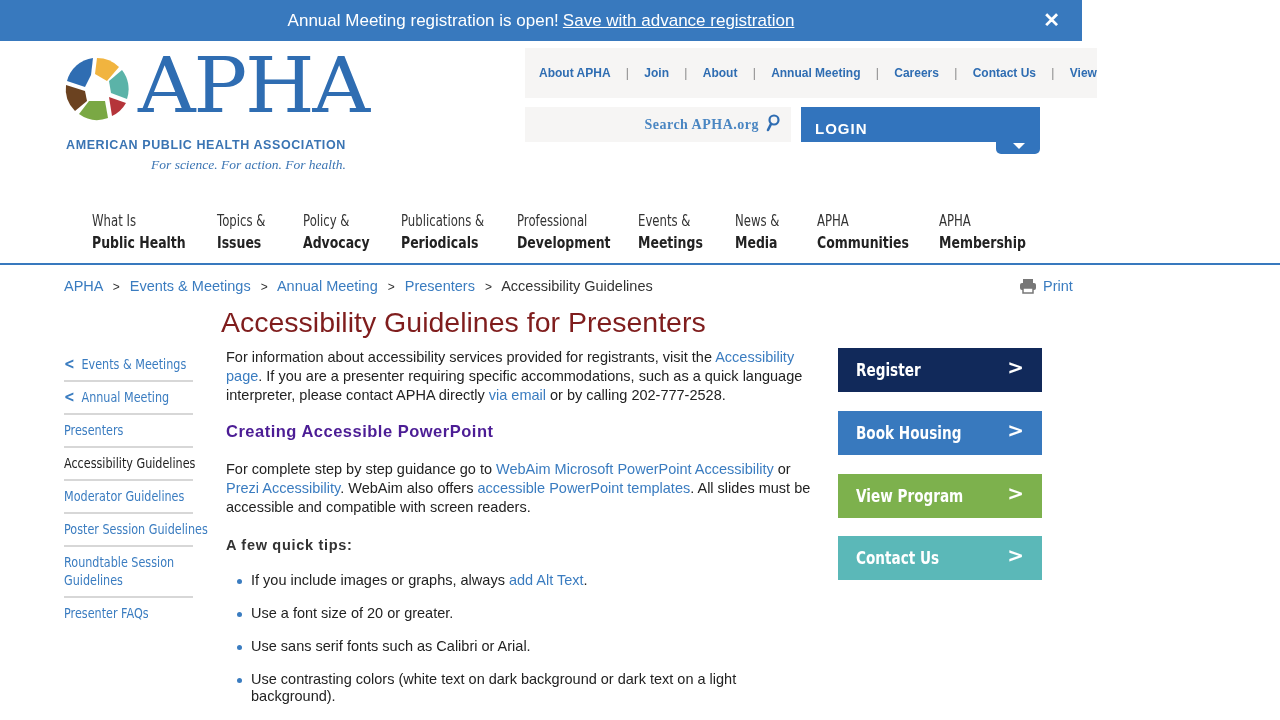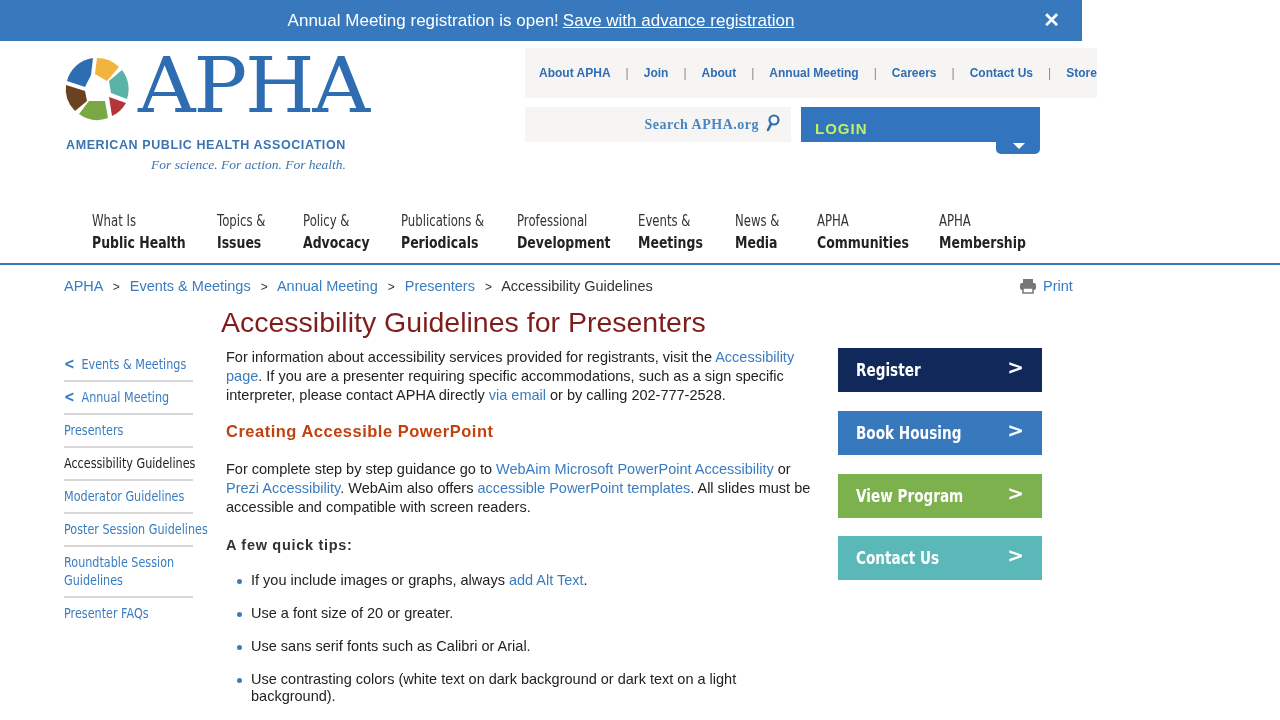--- a/index.html
+++ b/index.html
@@ -21,21 +21,21 @@
   
   .utility { position: absolute; left: 525px; top: 48px; width: 572px; height: 50px; background: #f6f5f4; display: flex; align-items: center; padding-left: 14px; font-size: 12px; font-weight: bold; justify-content: space-between; }
   .utility a { color: #2f6db2; cursor: pointer; }
   .utility .sep { color: #888; margin: 0 10px; font-weight: normal; }
 
   .search { position: absolute; left: 525px; top: 107px; width: 266px; height: 35px; background: #f6f5f4; display: flex; align-items: center; padding-left: 14px; }
   .search input { border: none; background: transparent; font-family: Liberation Serif, serif; font-size: 14px; color: #4a86c2; width: 220px; outline: none; letter-spacing: 0.5px; font-weight: bold; text-align: right; }
   .search input::placeholder { color: #4a86c2; }
   .search .icon { position: absolute; right: 10px; top: 7px; width: 16px; height: 18px; cursor: pointer; }
 
-  .login { position: absolute; left: 801px; top: 107px; width: 239px; height: 35px; background: #3274bd; color: #bef264; font-size: 15px; font-weight: bold; letter-spacing: 1px; padding: 13px 0 0 14px; cursor: pointer; }
+  .login { position: absolute; left: 801px; top: 107px; width: 239px; height: 35px; background: #3274bd; color: #ffffff; font-size: 15px; font-weight: bold; letter-spacing: 1px; padding: 13px 0 0 14px; cursor: pointer; }
   .login-tab { position: absolute; left: 996px; top: 140px; width: 44px; height: 14px; background: #3274bd; border-radius: 0 0 5px 5px; cursor: pointer; }
   .login-tab .caret { position: absolute; left: 17px; top: 3px; width: 0; height: 0; border-left: 6px solid transparent; border-right: 6px solid transparent; border-top: 6px solid #fff; }
 
   
   .mainnav { position: absolute; left: 0; top: 207px; width: 1280px; height: 58px; }
   .mainnav .item { position: absolute; top: 4px; font-family: "DejaVu Sans", sans-serif; color: #222; line-height: 21px; cursor: pointer; transform: scaleX(0.78); transform-origin: left; white-space: nowrap; }
   .mainnav .item .top { font-size: 15px; color: #333; display: block; }
   .mainnav .item .bottom { font-size: 16px; font-weight: bold; display: block; }
   .navline { position: absolute; left: 0; top: 263px; width: 1280px; height: 2px; background: #3879be; }
 
@@ -55,21 +55,21 @@
   .sidenav .s-item span.txt { display: inline-block; transform: scaleX(0.8); transform-origin: left; white-space: nowrap; }
   .sidenav .s-item.current { color: #222; }
   .sidenav .s-item.wrap span.txt { white-space: normal; width: 160px; }
   .sidenav .chev { display: inline-block; color: #3a7cc0; font-weight: bold; font-size: 16px; margin-right: 4px; }
   .sidenav .s-item.last { border-bottom: none; }
 
   
   .content { position: absolute; left: 226px; top: 348px; width: 592px; font-size: 14.5px; color: #222; line-height: 19px; }
   .content a { color: #3a7cc0; cursor: pointer; }
   .content p { margin: 0; }
-  .content h3 { font-size: 16.5px; font-weight: bold; color: #c2410c; letter-spacing: 0.5px; margin-top: 17px; margin-bottom: 19px; }
+  .content h3 { font-size: 16.5px; font-weight: bold; color: #4c1d95; letter-spacing: 0.5px; margin-top: 17px; margin-bottom: 19px; }
   .content h4 { font-size: 14.5px; font-weight: bold; color: #333; letter-spacing: 0.7px; margin-top: 19px; margin-bottom: 17px; }
   .content ul { list-style: none; }
   .content li { position: relative; padding-left: 25px; margin-bottom: 16px; line-height: 17px; }
   .content li::before { content: ""; position: absolute; left: 11px; top: 7px; width: 5px; height: 5px; border-radius: 50%; background: #3a7cc0; }
 
   
   .cta { position: absolute; left: 838px; width: 204px; height: 44px; color: #fff; font-family: "DejaVu Sans", sans-serif; font-size: 17px; font-weight: bold; display: flex; align-items: center; justify-content: space-between; padding: 0 18px; cursor: pointer; }
   .cta .lbl { transform: scaleX(0.8); transform-origin: left; white-space: nowrap; }
   .cta .arrow { font-size: 20px; font-weight: bold; margin-top: -6px; }
 </style>
@@ -104,21 +104,21 @@
   <a>Join</a>
   <span class="sep">|</span>
   <a>About</a>
   <span class="sep">|</span>
   <a>Annual Meeting</a>
   <span class="sep">|</span>
   <a>Careers</a>
   <span class="sep">|</span>
   <a>Contact Us</a>
   <span class="sep">|</span>
-  <a>Store</a>
+  <a>View</a>
 </div>
 
 <div class="search">
   <input type="text" placeholder="Search APHA.org" style="">
   <svg class="icon" viewBox="0 0 16 18">
     <circle cx="9" cy="6" r="4.5" fill="none" stroke="#2f6db2" stroke-width="2.2"></circle>
     <line x1="6" y1="10" x2="3" y2="16" stroke="#2f6db2" stroke-width="2.6" stroke-linecap="round"></line>
   </svg>
 </div>
 
@@ -212,21 +212,21 @@
   <a class="s-item wrap">
     <span class="txt">Roundtable Session Guidelines</span>
   </a>
   <a class="s-item last">
     <span class="txt">Presenter FAQs</span>
   </a>
 </nav>
 
 <div class="content">
   <p>
-    <span>For information about accessibility services provided for registrants, visit the </span><a>Accessibility page</a><span>. If you are a presenter requiring specific accommodations, such as a sign specific interpreter, please contact APHA directly </span><a>via email</a><span> or by calling 202-777-2528.</span>
+    <span>For information about accessibility services provided for registrants, visit the </span><a>Accessibility page</a><span>. If you are a presenter requiring specific accommodations, such as a quick language interpreter, please contact APHA directly </span><a>via email</a><span> or by calling 202-777-2528.</span>
   </p>
   <h3>Creating Accessible PowerPoint</h3>
   <p>
     <span>For complete step by step guidance go to </span><a>WebAim Microsoft PowerPoint Accessibility</a><span> or </span><a>Prezi Accessibility</a><span>. WebAim also offers </span><a>accessible PowerPoint templates</a><span>. All slides must be accessible and compatible with screen readers.</span>
   </p>
   <h4>A few quick tips:</h4>
   <ul>
     <li><span>If you include images or graphs, always </span><a>add Alt Text</a><span>.</span></li>
     <li>Use a font size of 20 or greater.</li>
     <li>Use sans serif fonts such as Calibri or Arial.</li>

